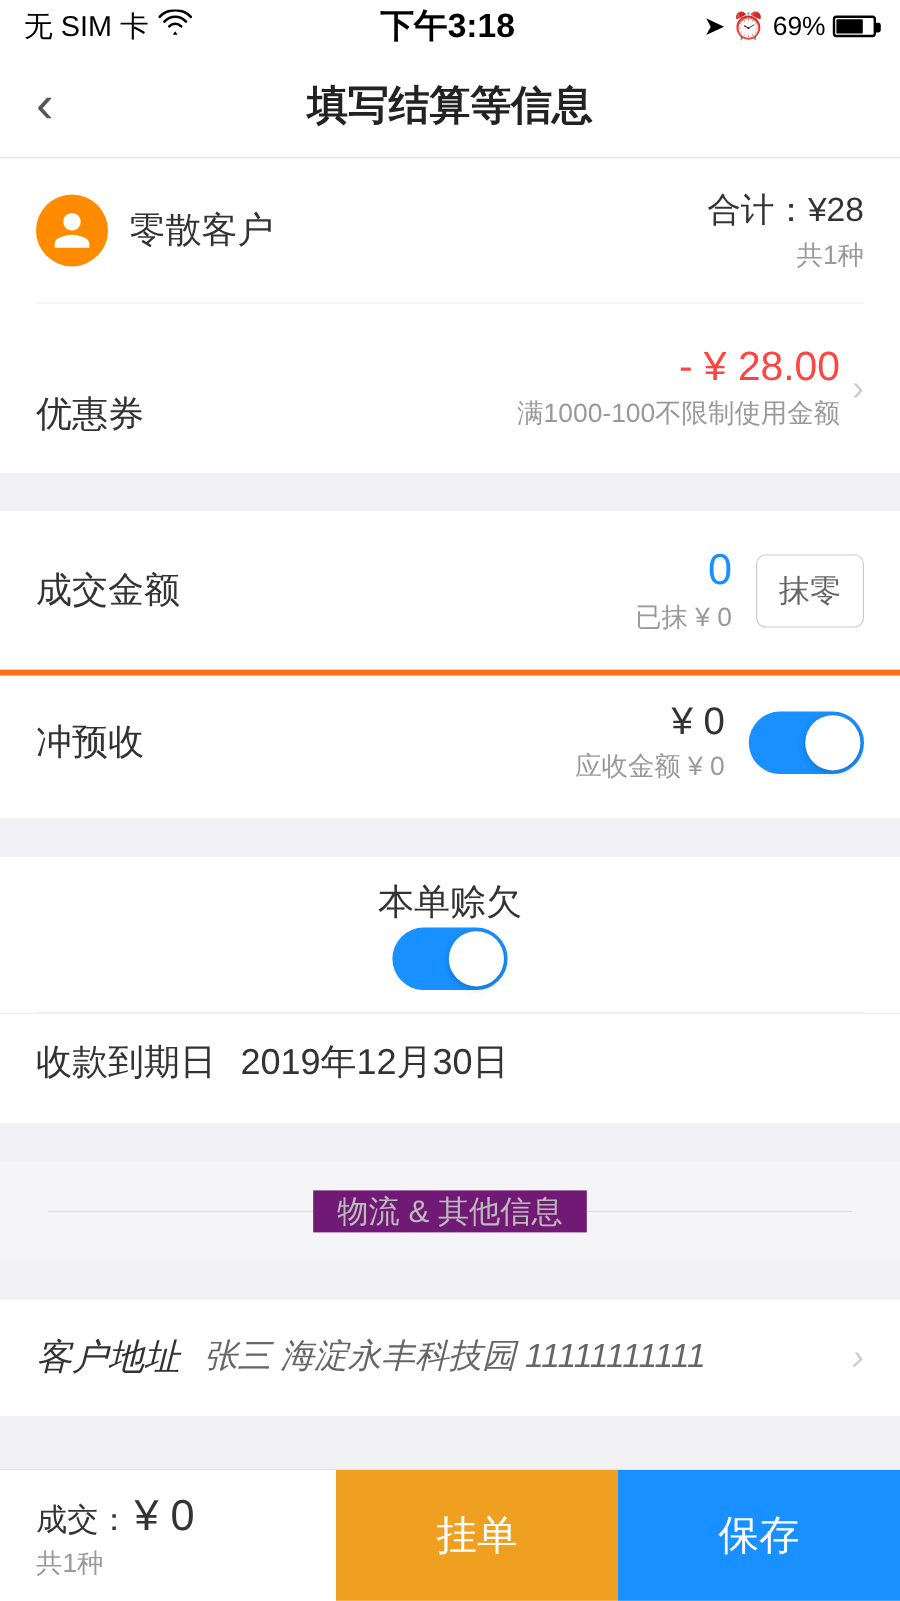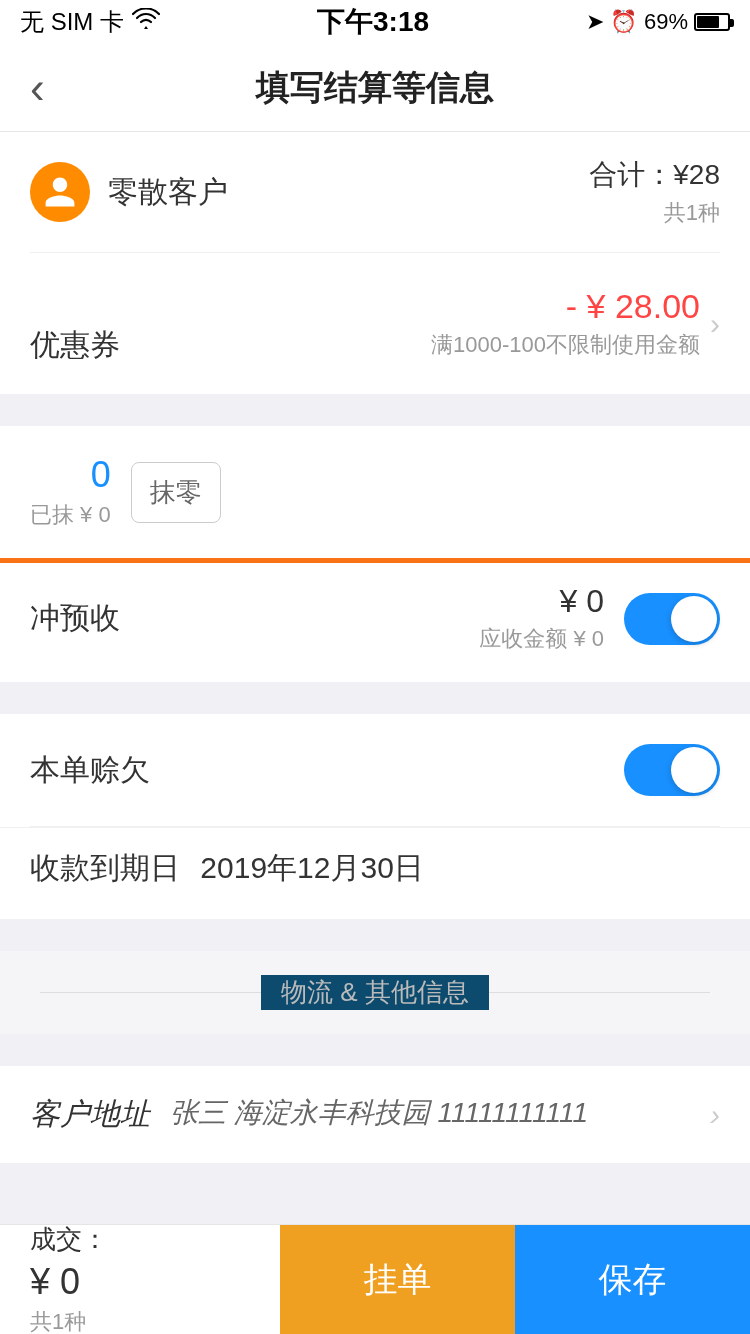--- a/index.html
+++ b/index.html
@@ -270,24 +270,25 @@
       right: 3px;
       box-shadow: 0 2px 6px rgba(0,0,0,0.2);
     }
 
     
     .debt-section {
       background: #fff;
       margin-bottom: 16px;
     }
     .debt-row {
-      padding: 30px 30px;
-      display: flex;
-      align-items: center;
-      justify-content: space-between;
+      padding: 18px 30px;
+      display: flex;
+      align-items: center;
+      justify-content: space-between;
+      flex-direction: column;
     }
     .debt-label {
       font-size: 30px;
       color: #333;
     }
 
     
     .due-date-row {
       padding: 0 30px 30px;
       font-size: 30px;
@@ -306,21 +307,21 @@
       margin-bottom: 16px;
       position: relative;
     }
     .logistics-label {
       font-size: 26px;
       color: #bbb;
     }
     .logistics-text-wrapper {
       position: relative;
       display: inline-block;
-      background: #0c4a6e;
+      background: #701a75;
       padding: 0 20px;
       z-index: 1;
     }
 
     
     .address-section {
       background: #fff;
       margin-bottom: 0;
       font-style: italic;
     }
@@ -449,20 +450,21 @@
         </div>
         <span class="chevron-icon">›</span>
       </div>
     </div>
   </div>
 
   <div class="section-gray-separator"></div>
 
   <div class="deal-section">
     <div class="deal-row">
+      <span class="deal-label">成交金额</span>
       <div class="deal-right">
         <div class="deal-amount-wrapper">
           <div class="deal-amount">0</div>
           <div class="deal-discounted">已抹  ¥ 0</div>
         </div>
         <button class="round-btn">抹零</button>
       </div>
     </div>
 
     <div class="prepay-row">
@@ -516,21 +518,21 @@
         <span class="address-value">张三 海淀永丰科技园 11111111111</span>
       </div>
       <span class="chevron-icon">›</span>
     </div>
   </div>
 
 </div>
 
 <div class="bottom-bar">
   <div class="bottom-deal-info">
-    <div style="display:flex;align-items:baseline;gap:4px;flex-direction:column;">
+    <div style="display:flex;align-items:baseline;gap:4px;">
       <span style="font-size:26px;color:#333;">成交：</span>
       <span style="font-size:36px;color:#333;font-weight:500;">¥ 0</span>
     </div>
     <div style="font-size:22px;color:#999;margin-top:4px;">共1种</div>
   </div>
   <div class="bottom-btn-hold">
     <span class="bottom-btn-text">挂单</span>
   </div>
   <div class="bottom-btn-save">
     <span class="bottom-btn-text">保存</span>

